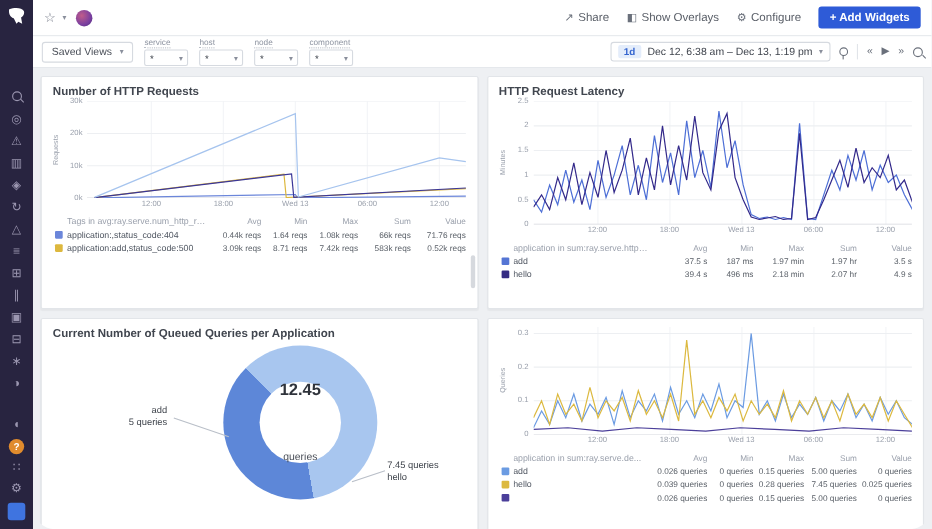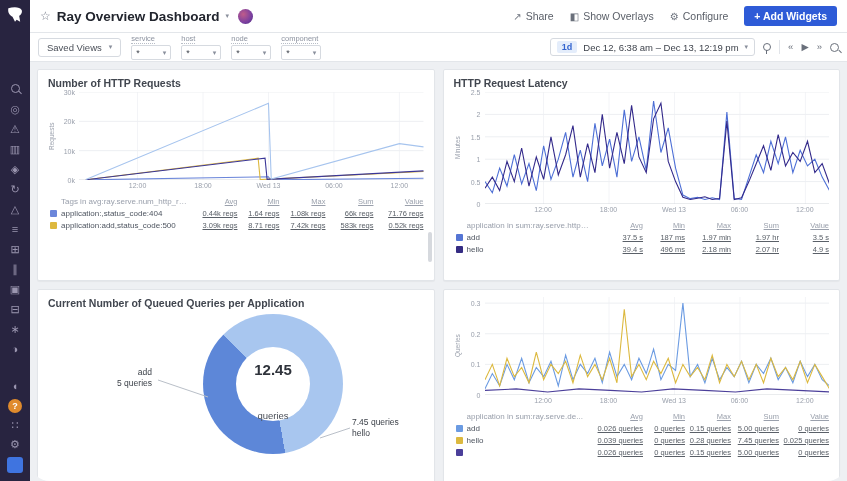--- a/index.html
+++ b/index.html
@@ -66,28 +66,28 @@
   .axis-line{stroke:#d5d8dd;stroke-width:1;}
   .vgrid-line{stroke:#f3f4f7;stroke-width:1;}
   .xlabels{height:12px;position:relative;font-size:7px;color:#9aa0ac;margin-left:31px;}
   .xlabels span{position:absolute;top:2px;transform:translateX(-50%);white-space:nowrap;}
 
   
   .legend{margin-top:3px;position:relative;}
   .lg-row{display:grid;grid-template-columns:13px minmax(0,1fr) 46px 42px 46px 48px 50px;align-items:center;height:12px;cursor:pointer;}
   .lg-sq{width:7px;height:7px;border-radius:1px;margin-left:2px;}
   .lg-label{font-size:8px;color:#4e5560;white-space:nowrap;overflow:hidden;text-overflow:ellipsis;padding-right:4px;}
-  .lg-num{font-size:7.5px;color:#5a6068;text-align:right;white-space:nowrap;overflow:hidden;text-decoration:underline;}
+  .lg-num{font-size:7.5px;color:#5a6068;text-align:right;white-space:nowrap;overflow:hidden;}
   .lg-head .lg-label,.lg-head .lg-num{color:#9aa0ac;}
   .scroll-thumb{position:absolute;right:2px;bottom:18px;width:4px;height:30px;background:#d6d9de;border-radius:2px;cursor:pointer;}
 
   
   .donut-area{position:relative;flex:1;}
   .donut{position:absolute;left:155px;top:2px;width:140px;height:140px;border-radius:50%;display:flex;align-items:center;justify-content:center;}
-  .hole{width:74px;height:74px;border-radius:50%;background:#fff;display:flex;flex-direction:column;align-items:center;justify-content:flex-end;gap:32px;}
+  .hole{width:74px;height:74px;border-radius:50%;background:#fff;display:flex;flex-direction:column;align-items:center;justify-content:space-between;gap:32px;}
   .c-val{font-size:15px;font-weight:700;color:#2f333b;line-height:1.1;}
   .c-unit{font-size:9.5px;color:#4a4f58;}
   .leaders{position:absolute;inset:0;width:100%;height:100%;}
   .leaders line{stroke:#b9bfc8;stroke-width:1;}
   .d-label{position:absolute;font-size:8.5px;color:#3d424a;line-height:1.35;}
   .d-label.left{left:28px;top:55px;width:76px;text-align:right;}
   .d-label.right{left:304px;top:105px;text-align:left;}
 </style>
 </head>
 <body>
@@ -122,21 +122,20 @@
         <div class="nav-icon">∷</div>
         <div class="nav-icon">⚙</div>
         <div class="user-avatar"></div>
       </div>
   </aside>
 
   <div class="main">
 
     <header class="topbar">
       <span class="star">☆</span>
-      <span class="dash-title">Ray Overview Dashboard</span>
       <span class="chev">▾</span>
       <span class="title-avatar"></span>
       <div class="topbar-right">
         <span class="top-action">
           <span class="ic">↗</span>
           <span>Share</span>
         </span>
         <span class="top-action">
           <span class="ic">◧</span>
           <span>Show Overlays</span>
@@ -180,21 +179,21 @@
             <div class="f-label">component</div>
             <div class="f-value">
               <span>*</span>
               <span class="chev">▾</span>
             </div>
           </div>
         </div>
       <div class="timegroup">
         <div class="time-box">
           <span class="preset-chip">1d</span>
-          <span>Dec 12, 6:38 am – Dec 13, 12:19 pm</span>
+          <span>Dec 12, 6:38 am – Dec 13, 1:19 pm</span>
           <span class="chev">▾</span>
         </div>
         <span class="pin-icon"></span>
         <span class="vdiv"></span>
         <span class="ctrl">«</span>
         <span class="ctrl">▶</span>
         <span class="ctrl">»</span>
         <span class="mag dark"></span>
       </div>
     </div>

